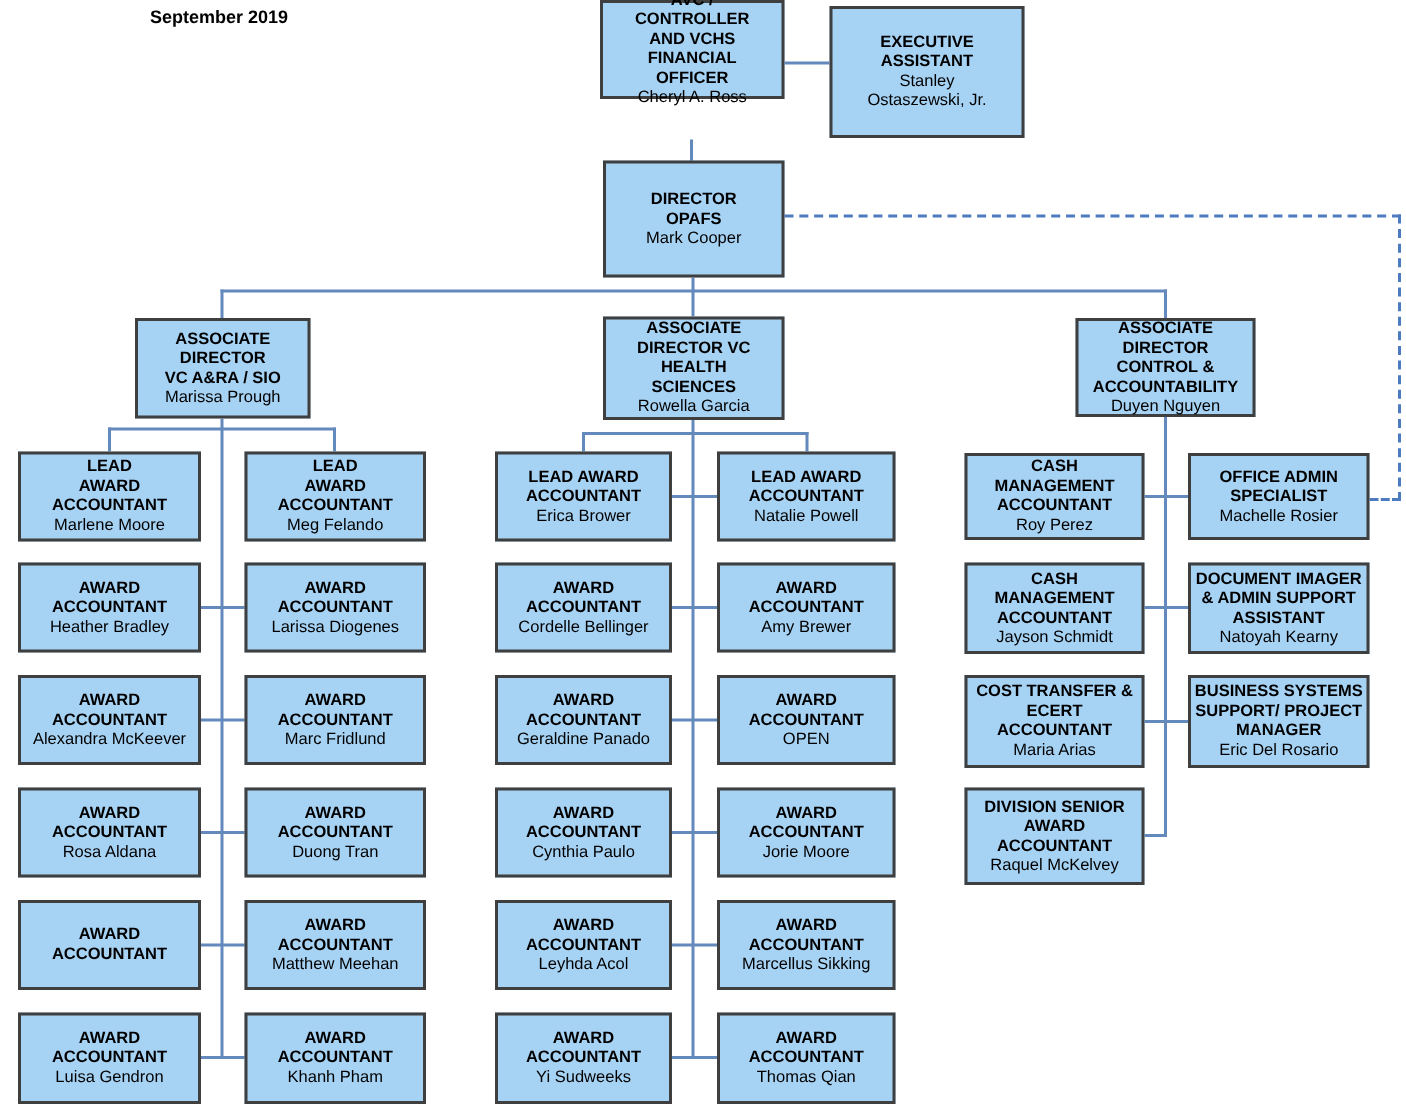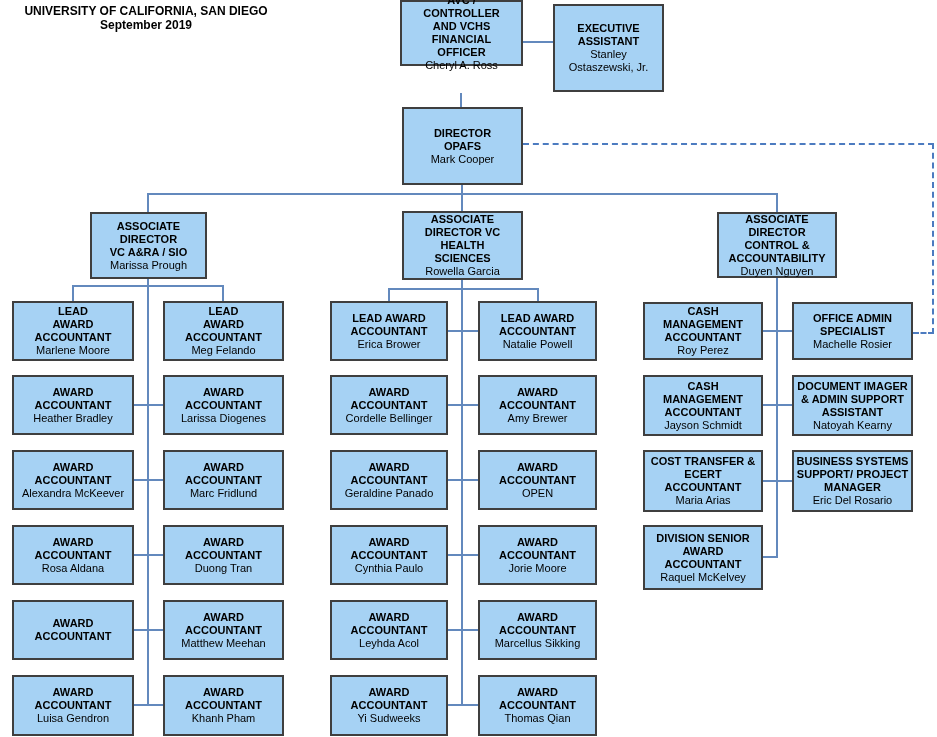--- a/index.html
+++ b/index.html
@@ -15,21 +15,20 @@
   .ln{position:absolute;background:#6389BD;}
   .dh{position:absolute;height:0;border-top:2px dashed #4C7BC0;}
   .dv{position:absolute;width:0;border-left:2px dashed #4C7BC0;}
 </style>
 </head>
 <body>
 
 <div class="stage">
 
   <div class="hdr">
-    <div>UNIVERSITY OF CALIFORNIA, SAN DIEGO</div>
     <div>September 2019</div>
   </div>
 
   <div class="ln" style="left:460px;top:93px;width:2px;height:15px"></div>
   <div class="ln" style="left:523px;top:41px;width:30px;height:2px"></div>
   <div class="ln" style="left:461px;top:185px;width:2px;height:10px"></div>
   <div class="ln" style="left:147px;top:193px;width:631px;height:2px"></div>
   <div class="ln" style="left:147px;top:193px;width:2px;height:19px"></div>
   <div class="ln" style="left:461px;top:193px;width:2px;height:18px"></div>
   <div class="ln" style="left:776px;top:193px;width:2px;height:19px"></div>
@@ -66,21 +65,21 @@
   <div class="dh" style="left:913px;top:332px;width:21px"></div>
 
   <div class="box" style="left:400px;top:0;width:123px;height:66px">
     <div class="t">AVC /
 CONTROLLER
 AND VCHS
 FINANCIAL
 OFFICER</div>
     <div class="n">Cheryl A. Ross</div>
   </div>
-  <div class="box" style="left:553px;top:4px;width:111px;height:88px">
+  <div class="box" style="left:553px;top:4px;width:130px;height:88px">
     <div class="t">EXECUTIVE
 ASSISTANT</div>
     <div class="n">Stanley
 Ostaszewski, Jr.</div>
   </div>
   <div class="box" style="left:402px;top:107px;width:121px;height:78px">
     <div class="t">DIRECTOR
 OPAFS</div>
     <div class="n">Mark Cooper</div>
   </div>

